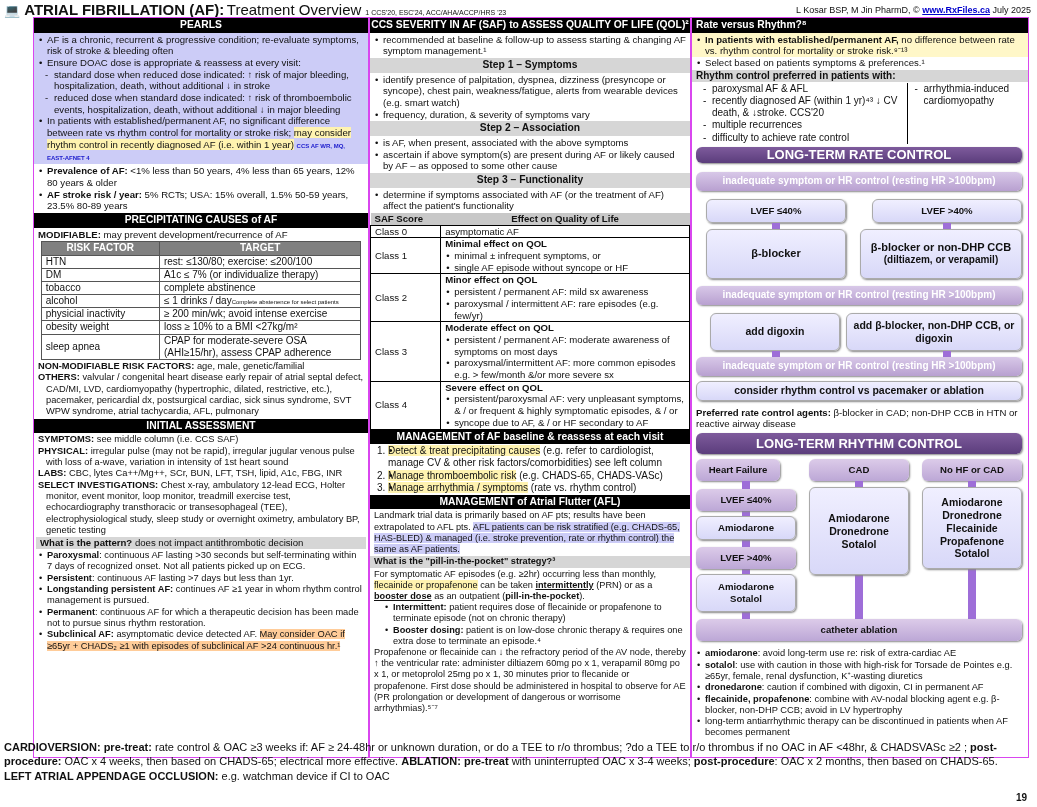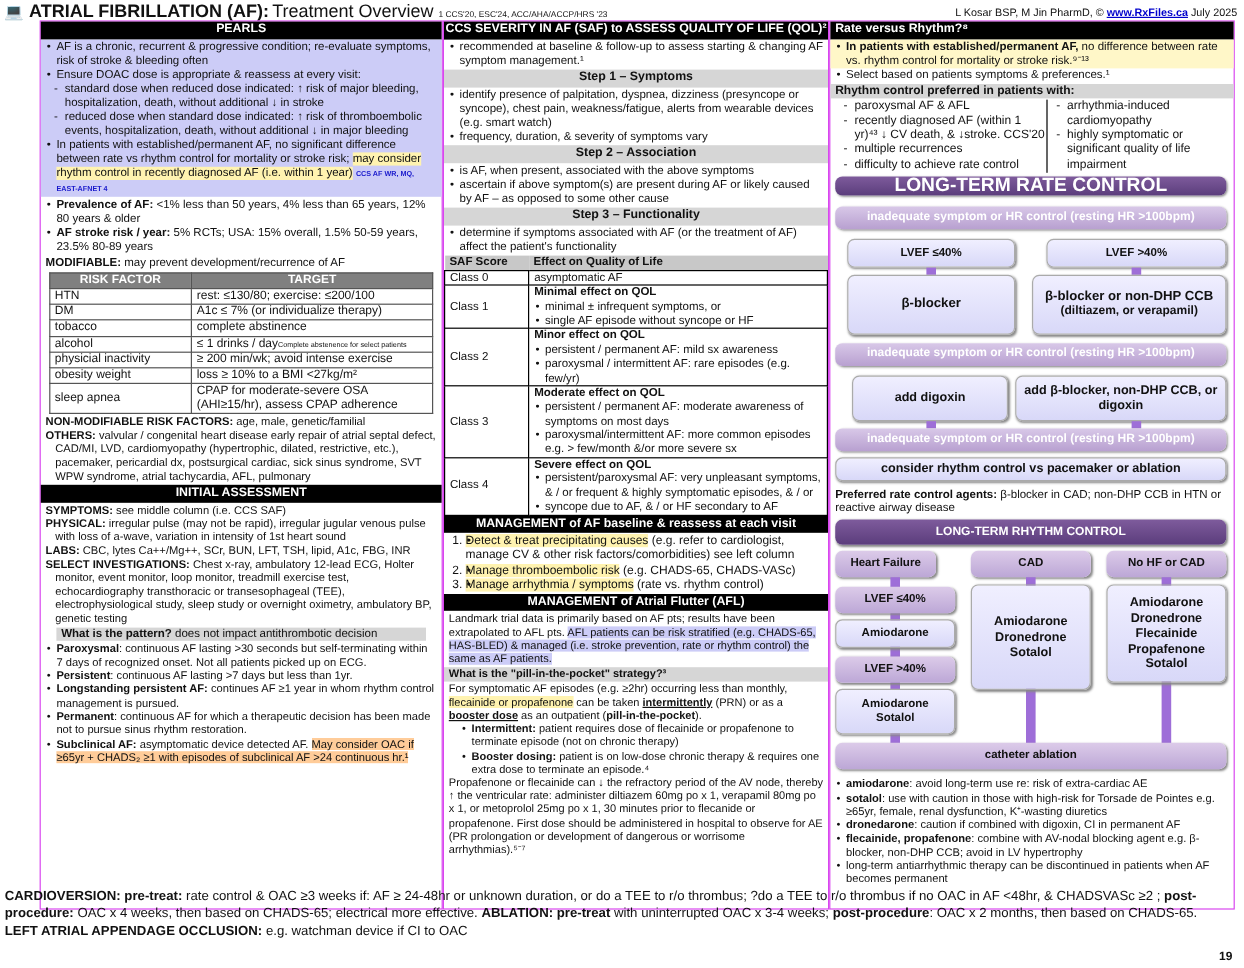--- a/index.html
+++ b/index.html
@@ -70,20 +70,21 @@
       <li>Ensure DOAC dose is appropriate &amp; reassess at every visit:</li>
       <li class="d">standard dose when reduced dose indicated: ↑ risk of major bleeding, hospitalization, death, without additional ↓ in stroke</li>
       <li class="d">reduced dose when standard dose indicated: ↑ risk of thromboembolic events, hospitalization, death, without additional ↓ in major bleeding</li>
       <li><span>In patients with established/permanent AF, no significant difference between rate vs rhythm control for mortality or stroke risk;</span> <span class="hl">may consider rhythm control in recently diagnosed AF (i.e. within 1 year)</span> <span class="ref">CCS AF WR, MQ, EAST-AFNET 4</span></li>
     </ul>
   </div>
   <ul class="sec">
     <li><b>Prevalence of AF:</b> <span>&lt;1% less than 50 years, 4% less than 65 years, 12% 80 years &amp; older</span></li>
     <li><b>AF stroke risk / year:</b> <span>5% RCTs; USA: 15% overall, 1.5% 50-59 years, 23.5%  80-89 years</span></li>
   </ul>
+  <div class="bar">PRECIPITATING CAUSES of AF</div>
   <div class="sec"><b>MODIFIABLE:</b> <span>may prevent development/recurrence of AF</span></div>
   <table class="rf" style="width:96%;margin-left:2%">
     <tbody>
         <tr>
           <th style="width:37%">RISK FACTOR</th>
           <th>TARGET</th>
         </tr>
     <tr>
           <td>HTN</td>
           <td>rest: ≤130/80; exercise: ≤200/100</td>
@@ -118,21 +119,21 @@
     <div><b>NON-MODIFIABLE RISK FACTORS:</b> <span>age, male, genetic/familial</span></div>
     <div style="padding-left:8px;text-indent:-8px"><b>OTHERS:</b> <span>valvular / congenital heart disease early repair of atrial septal defect, CAD/MI, LVD, cardiomyopathy (hypertrophic, dilated, restrictive, etc.), pacemaker, pericardial dx, postsurgical cardiac, sick sinus syndrome, SVT WPW syndrome, atrial tachycardia, AFL, pulmonary</span></div>
   </div>
   <div class="bar">INITIAL ASSESSMENT</div>
   <div class="sec" style="font-size:9.3px">
     <div><b>SYMPTOMS:</b> <span>see middle column (i.e. CCS SAF)</span></div>
     <div style="padding-left:8px;text-indent:-8px"><b>PHYSICAL:</b> <span>irregular pulse (may not be rapid), irregular jugular venous pulse with loss of a-wave, variation in intensity of 1st heart sound</span></div>
     <div><b>LABS:</b> <span>CBC, lytes Ca++/Mg++, SCr, BUN, LFT, TSH, lipid, A1c, FBG, INR</span></div>
     <div style="padding-left:8px;text-indent:-8px"><b>SELECT INVESTIGATIONS:</b> <span>Chest x-ray, ambulatory 12-lead ECG, Holter monitor, event monitor, loop monitor, treadmill exercise test, echocardiography transthoracic or transesophageal (TEE), electrophysiological study, sleep study or overnight oximetry, ambulatory BP, genetic testing</span></div>
   </div>
-  <div style="background:#d6d6d6;padding:0 4px;margin:0 13px"><b>What is the pattern?</b> <span>does not impact antithrombotic decision</span></div>
+  <div style="background:#d6d6d6;padding:0 4px;margin:0 2px"><b>What is the pattern?</b> <span>does not impact antithrombotic decision</span></div>
   <ul class="sec" style="font-size:9.3px">
     <li><b>Paroxysmal</b><span>: continuous AF lasting &gt;30 seconds but self-terminating within 7 days of recognized onset. Not all patients picked up on ECG.</span></li>
     <li><b>Persistent</b><span>: continuous AF lasting &gt;7 days but less than 1yr.</span></li>
     <li><b>Longstanding persistent AF:</b><span> continues AF ≥1 year in whom rhythm control management is pursued.</span></li>
     <li><b>Permanent</b><span>: continuous AF for which a therapeutic decision has been made not to pursue sinus rhythm restoration.</span></li>
     <li><b>Subclinical AF:</b> <span>asymptomatic device detected AF.</span> <span class="ho">May consider OAC if ≥65yr + CHADS₂ ≥1 with episodes of subclinical AF &gt;24 continuous hr.¹</span></li>
   </ul>
 </div>
 
 <div class="col c2">
@@ -151,21 +152,21 @@
       <li>ascertain if above symptom(s) are present during AF or likely caused by AF – as opposed to some other cause</li>
     </ul>
   <div class="gbar">Step 3 – Functionality</div>
   <ul class="sec">
       <li>determine if symptoms associated with AF (or the treatment of AF) affect the patient's functionality</li>
     </ul>
   <table class="saf">
     <tbody>
         <tr>
           <th style="width:22%">SAF Score</th>
-          <th style="text-align:left">Effect on Quality of Life</th>
+          <th style="text-align:center">Effect on Quality of Life</th>
         </tr>
     <tr>
           <td>Class 0</td>
           <td>asymptomatic AF</td>
         </tr>
     <tr>
           <td>Class 1</td>
           <td><b>Minimal effect on QOL</b><ul>
               <li>minimal ± infrequent symptoms, or</li>
               <li>single AF episode without syncope or HF</li>
@@ -224,25 +225,24 @@
   <div style="background:#d6d6d6;padding:0 4px;font-weight:bold;font-size:10px">Rhythm control preferred in patients with:</div>
   <div class="two sec" style="font-size:10px">
     <ul style="border-right:1px solid #000">
         <li class="d">paroxysmal AF &amp; AFL</li>
         <li class="d">recently diagnosed AF (within 1 yr)⁴³ ↓ CV death, &amp; ↓stroke. CCS'20</li>
         <li class="d">multiple recurrences</li>
         <li class="d">difficulty to achieve rate control</li>
       </ul>
     <ul>
         <li class="d">arrhythmia-induced cardiomyopathy</li>
-        <li class="d">highly symptomatic or significant quality of life impairment</li>
       </ul>
   </div>
   <div class="flow" style="height:275px">
-    <div class="fb fdark" style="left:0;top:2px;width:326px;height:16px;font-size:16px">LONG-TERM RATE CONTROL</div>
+    <div class="fb fdark" style="left:0;top:2px;width:326px;height:16px;font-size:13px">LONG-TERM RATE CONTROL</div>
     <div class="fb fmid" style="left:0;top:27px;width:326px;height:19px;font-size:10px">inadequate symptom or HR control (resting HR &gt;100bpm)</div>
     <div class="fb flight" style="left:10px;top:54px;width:140px;height:24px">LVEF ≤40%</div>
     <div class="fb flight" style="left:176px;top:54px;width:150px;height:24px">LVEF &gt;40%</div>
     <div class="con" style="left:76px;top:78px;height:6px"></div>
     <div class="con" style="left:247px;top:78px;height:6px"></div>
     <div class="fb flight" style="left:10px;top:84px;width:140px;height:50px;flex-direction:column;font-size:10px">
         <span style="font-size:11px">β-blocker</span>
       </div>
     <div class="fb flight" style="left:164px;top:84px;width:162px;height:50px;flex-direction:column;font-size:10px">
         <span style="font-size:11px">β-blocker or non-DHP CCB</span>
@@ -251,21 +251,21 @@
     <div class="fb fmid" style="left:0;top:141px;width:326px;height:19px;font-size:10px">inadequate symptom or HR control (resting HR &gt;100bpm)</div>
     <div class="fb flight" style="left:14px;top:168px;width:130px;height:38px;font-size:10.5px">add digoxin</div>
     <div class="fb flight" style="left:150px;top:168px;width:176px;height:38px;font-size:10.5px">add β-blocker, non-DHP CCB, or digoxin</div>
     <div class="con" style="left:76px;top:206px;height:6px"></div>
     <div class="con" style="left:247px;top:206px;height:6px"></div>
     <div class="fb fmid" style="left:0;top:212px;width:326px;height:19px;font-size:10px">inadequate symptom or HR control (resting HR &gt;100bpm)</div>
     <div class="fb flight" style="left:0;top:236px;width:326px;height:20px;font-size:10.5px">consider rhythm control vs pacemaker or ablation</div>
   </div>
   <div class="sec" style="margin-top:-14px"><b>Preferred rate control agents:</b> <span>β-blocker in CAD; non-DHP CCB in HTN or reactive airway disease</span></div>
   <div class="flow" style="height:222px">
-    <div class="fb fdark" style="left:0;top:2px;width:326px;height:21px;font-size:10px">LONG-TERM RHYTHM CONTROL</div>
+    <div class="fb fdark" style="left:0;top:2px;width:326px;height:21px;font-size:13px">LONG-TERM RHYTHM CONTROL</div>
     <div class="fb fmidd" style="left:0;top:28px;width:84px;height:22px">Heart Failure</div>
     <div class="fb fmidd" style="left:113px;top:28px;width:100px;height:22px">CAD</div>
     <div class="fb fmidd" style="left:226px;top:28px;width:100px;height:22px">No HF or CAD</div>
     <div class="con" style="left:46px;top:50px;height:150px"></div>
     <div class="con" style="left:159px;top:50px;height:150px"></div>
     <div class="con" style="left:272px;top:50px;height:150px"></div>
     <div class="fb fmidd" style="left:0;top:58px;width:100px;height:22px">LVEF ≤40%</div>
     <div class="fb flight" style="left:0;top:85px;width:100px;height:24px">Amiodarone</div>
     <div class="fb fmidd" style="left:0;top:116px;width:100px;height:22px">LVEF &gt;40%</div>
     <div class="fb flight" style="left:0;top:143px;width:100px;height:38px;white-space:pre-line">Amiodarone

